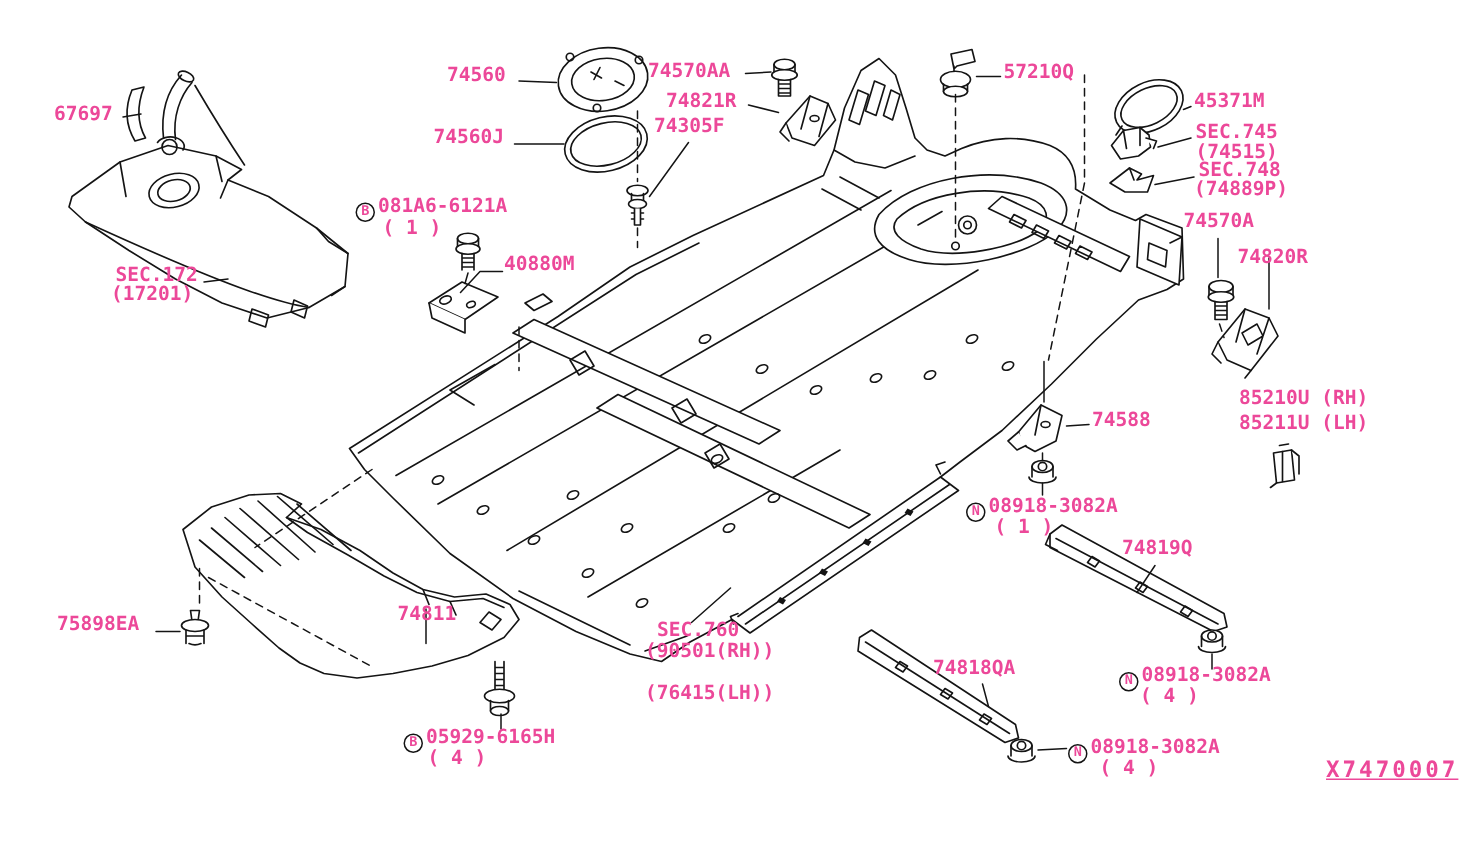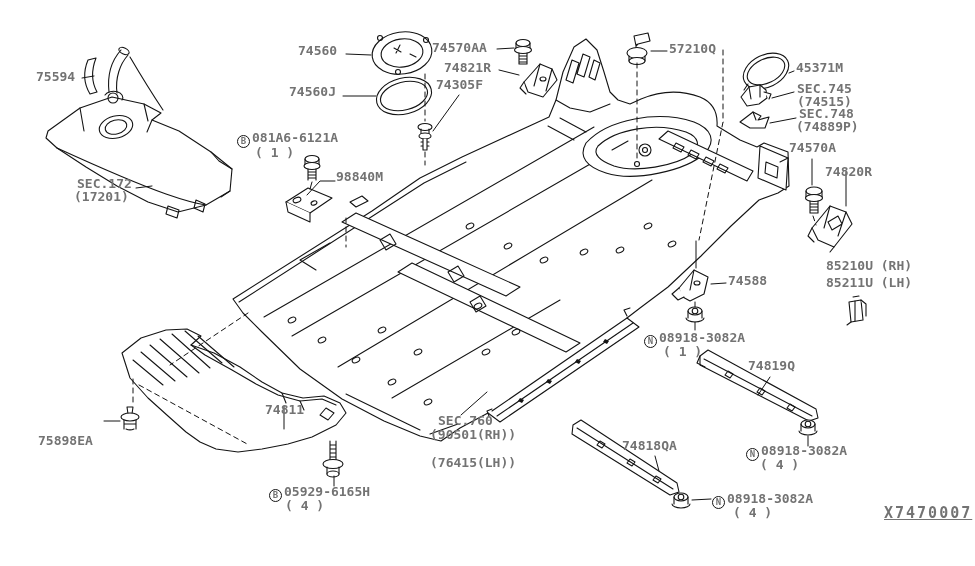--- a/index.html
+++ b/index.html
@@ -1,20 +1,20 @@
 <!DOCTYPE html>
 <html><head>
 <meta charset="utf-8">
 <style>
   html,body{margin:0;padding:0;background:#fff;}
   #stage{position:relative;width:975px;height:566px;background:#fff;overflow:hidden;
          font-family:"DejaVu Sans Mono",monospace;}
   #art{position:absolute;left:0;top:0;}
   .callout{position:absolute;font:bold 13px/13px "DejaVu Sans Mono",monospace;
-           color:#737373;white-space:nowrap;letter-spacing:0;}
+           color:#ec4899;white-space:nowrap;letter-spacing:0;}
   .circ{display:inline-block;width:13px;height:13px;border:1.4px solid #141414;
         border-radius:50%;font:bold 9px/11px "DejaVu Sans Mono",monospace;
         text-align:center;vertical-align:-2px;margin-right:2px;box-sizing:border-box;}
   .code{font:bold 15px/15px "DejaVu Sans Mono",monospace;letter-spacing:2px;text-decoration:underline;}
 </style>
 </head>
 <body>
 
 <div id="stage">
 
@@ -216,52 +216,52 @@
 
   <g stroke-width="1">
     <path d="M82,78 L94,76 M136,188 L152,186 M346,54 L371,55 M343,96 L376,96 M497,49 L514,48 M499,70 L519,75 M459,95 L433,131 M312,182 L310,189 M335,181 L320,181 L307,195 M651,51 L667,51 M789,73 L794,71 M772,98 L794,92 M770,123 L796,118 M812,159 L812,185 M846,172 L846,206 M711,284 L726,283 M696,241 L696,268 M695,302 L695,307 M695,322 L695,330 M770,377 L758,395 M808,436 L808,446 M655,456 L659,471 M692,500 L711,499 M284,406 L284,429 M104,421 L120,421 M334,476 L334,486 M461,415 L487,392"></path>
   </g>
 
   <g stroke-dasharray="5 4" stroke-width="1">
     <path d="M425,74 L425,121 M425,152 L425,165 M637,63 L637,160 M723,50 L723,122 L699,240 M813,216 L816,225 M346,218 L346,247 M248,313 L170,365 M133,379 L133,403 M139,385 L249,445"></path>
   </g>
 </svg>
 
-<div class="callout" style="left:36px;top:70px">75594</div>
+<div class="callout" style="left:36px;top:70px">67697</div>
 <div class="callout" style="left:77px;top:177px">SEC.172</div>
 <div class="callout" style="left:74px;top:190px">(17201)</div>
 <div class="callout" style="left:298px;top:44px">74560</div>
 <div class="callout" style="left:289px;top:85px">74560J</div>
 <div class="callout" style="left:432px;top:41px">74570AA</div>
 <div class="callout" style="left:444px;top:61px">74821R</div>
 <div class="callout" style="left:436px;top:78px">74305F</div>
 <div class="callout" style="left:237px;top:131px"><span class="circ">B</span><span>081A6-6121A</span></div>
 <div class="callout" style="left:255px;top:146px">( 1 )</div>
-<div class="callout" style="left:336px;top:170px">98840M</div>
+<div class="callout" style="left:336px;top:170px">40880M</div>
 <div class="callout" style="left:669px;top:42px">57210Q</div>
 <div class="callout" style="left:796px;top:61px">45371M</div>
 <div class="callout" style="left:797px;top:82px">SEC.745</div>
 <div class="callout" style="left:797px;top:95px">(74515)</div>
 <div class="callout" style="left:799px;top:107px">SEC.748</div>
 <div class="callout" style="left:796px;top:120px">(74889P)</div>
 <div class="callout" style="left:789px;top:141px">74570A</div>
 <div class="callout" style="left:825px;top:165px">74820R</div>
 <div class="callout" style="left:826px;top:259px">85210U (RH)</div>
 <div class="callout" style="left:826px;top:276px">85211U (LH)</div>
 <div class="callout" style="left:728px;top:274px">74588</div>
 <div class="callout" style="left:644px;top:331px"><span class="circ">N</span><span>08918-3082A</span></div>
 <div class="callout" style="left:663px;top:345px">( 1 )</div>
 <div class="callout" style="left:748px;top:359px">74819Q</div>
 <div class="callout" style="left:746px;top:444px"><span class="circ">N</span><span>08918-3082A</span></div>
 <div class="callout" style="left:760px;top:458px">( 4 )</div>
 <div class="callout" style="left:622px;top:439px">74818QA</div>
 <div class="callout" style="left:712px;top:492px"><span class="circ">N</span><span>08918-3082A</span></div>
 <div class="callout" style="left:733px;top:506px">( 4 )</div>
 <div class="callout" style="left:265px;top:403px">74811</div>
-<div class="callout" style="left:38px;top:434px">75898EA</div>
+<div class="callout" style="left:38px;top:410px">75898EA</div>
 <div class="callout" style="left:269px;top:485px"><span class="circ">B</span><span>05929-6165H</span></div>
 <div class="callout" style="left:285px;top:499px">( 4 )</div>
 <div class="callout" style="left:438px;top:414px">SEC.760</div>
 <div class="callout" style="left:430px;top:428px">(90501(RH))</div>
 <div class="callout" style="left:430px;top:456px">(76415(LH))</div>
 <div class="callout code" style="left:884px;top:506px">X7470007</div>
 
 </div>
 
 </body></html>

